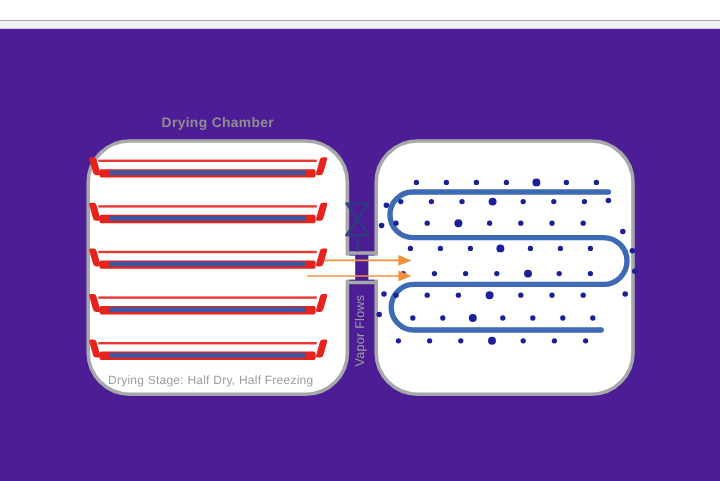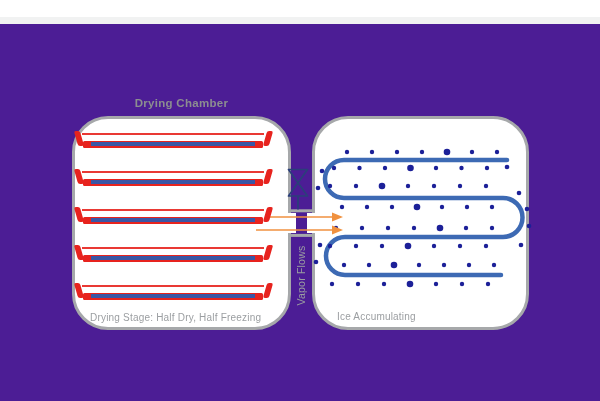--- a/index.html
+++ b/index.html
@@ -208,15 +208,14 @@
         <div class="topline"></div>
         <div class="hook l"></div>
         <div class="hook r"></div>
         <div class="bar">
           <div class="blue"></div>
         </div>
       </div>
     </div>
 
   <div class="caption c-left">Drying Stage: Half Dry, Half Freezing</div>
-  <div class="caption c-right">Ice Accumulating</div>
   <div class="vapor">Vapor Flows</div>
 </div>
 
 </body></html>

